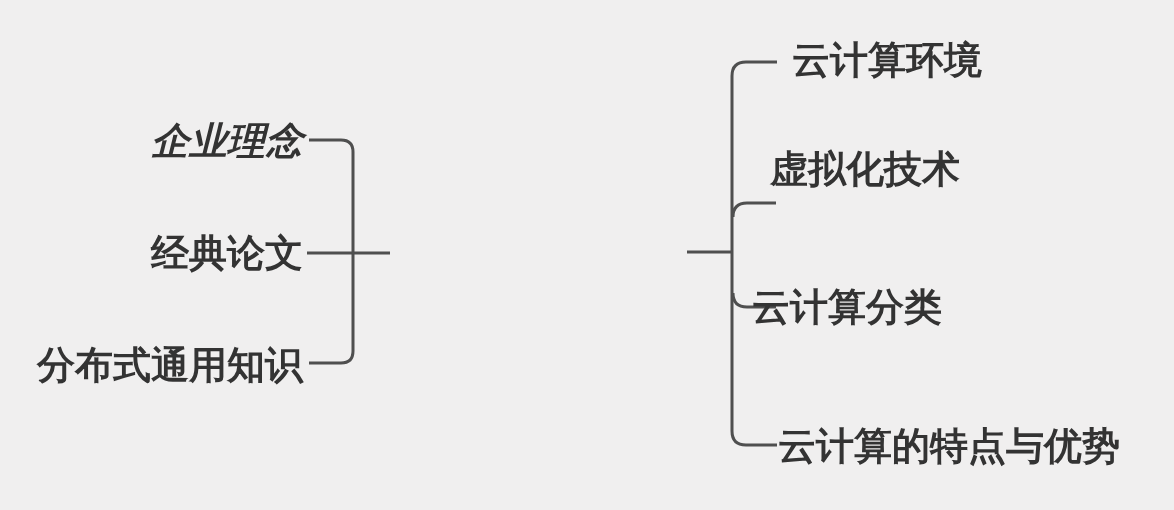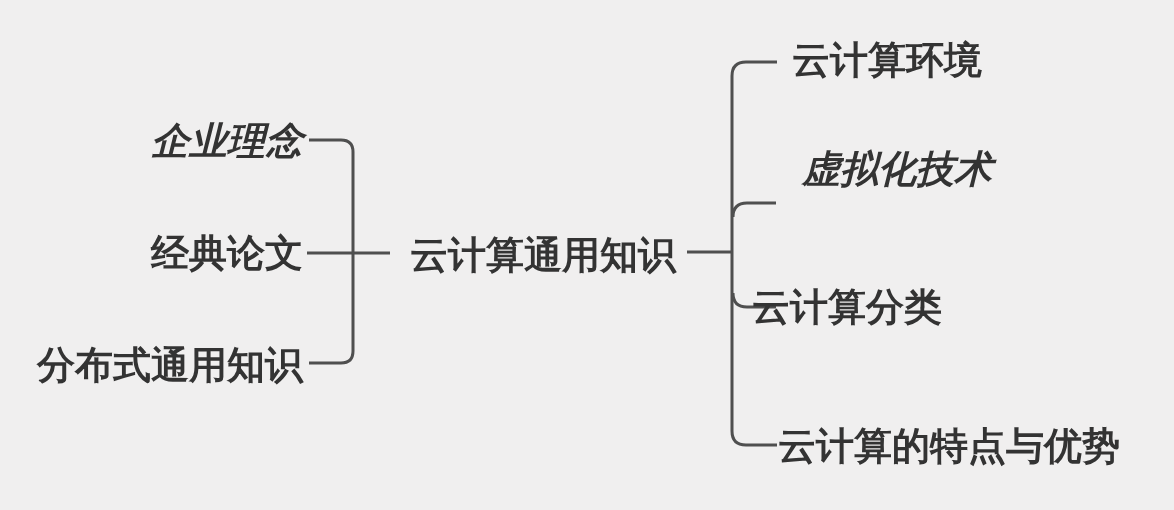--- a/index.html
+++ b/index.html
@@ -44,21 +44,21 @@
     font-size: 38px;
     font-weight: 600;
     color: var(--text, #333333);
     letter-spacing: 0;
   }
   .node.root   { left: 410px; top: 255px; }
   .node.l1     { right: 871px; top: 141px; font-style: italic; }
   .node.l2     { right: 871px; top: 253px; }
   .node.l3     { right: 871px; top: 365px; }
   .node.r1     { left: 792px; top: 60px;  }
-  .node.r2     { left: 802px; top: 169px; font-style: italic; }
+  .node.r2     { left: 770px; top: 169px; }
   .node.r3     { left: 752px; top: 307px; }
   .node.r4     { left: 778px; top: 446px; }
 </style>
 </head>
 <body>
 
 <div class="canvas">
 
   <svg class="connectors" width="1174" height="510" viewBox="0 0 1174 510" aria-hidden="true">
 
@@ -68,21 +68,20 @@
 
     <path class="ln" d="M 687 252 H 732"></path>
 
     <path class="ln" d="M 777 62 H 746 Q 732 62 732 76 V 431 Q 732 445 746 445 H 777"></path>
 
     <path class="ln" d="M 776 203 H 747 Q 733 203 733 217"></path>
 
     <path class="ln" d="M 776 307 H 747 Q 733 307 733 293"></path>
   </svg>
 
-  <div class="node root">云计算通用知识</div>
 
   <div class="node l1">企业理念</div>
   <div class="node l2">经典论文</div>
   <div class="node l3">分布式通用知识</div>
 
   <div class="node r1">云计算环境</div>
   <div class="node r2">虚拟化技术</div>
   <div class="node r3">云计算分类</div>
   <div class="node r4">云计算的特点与优势</div>
 

